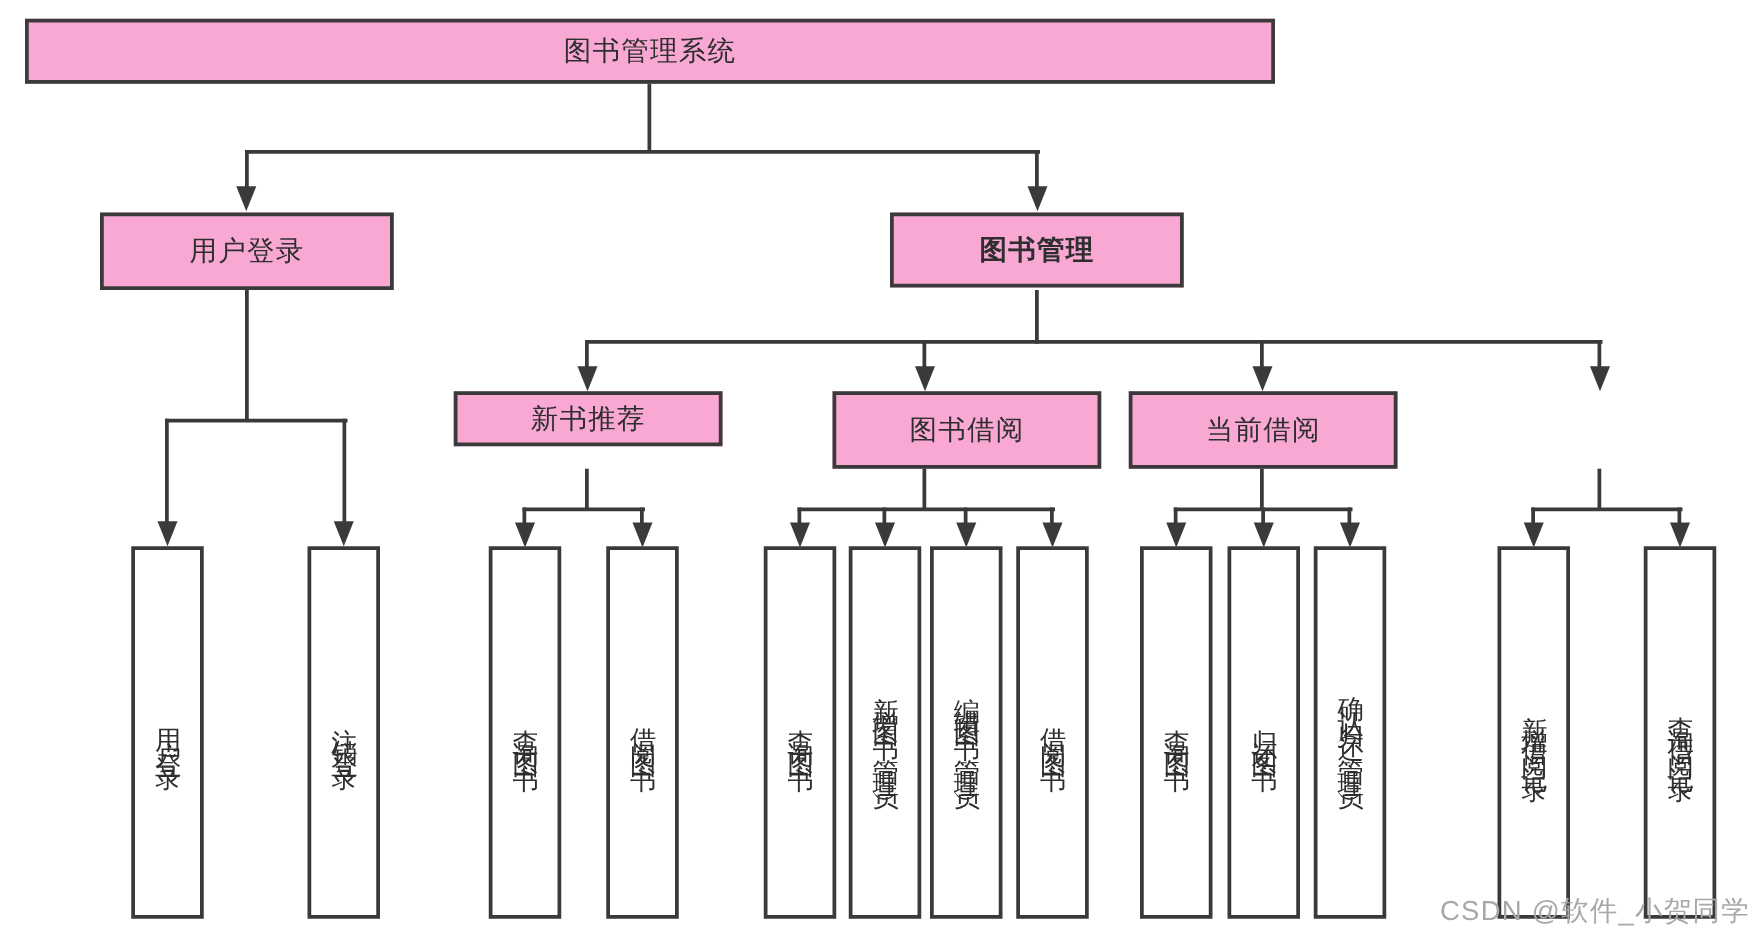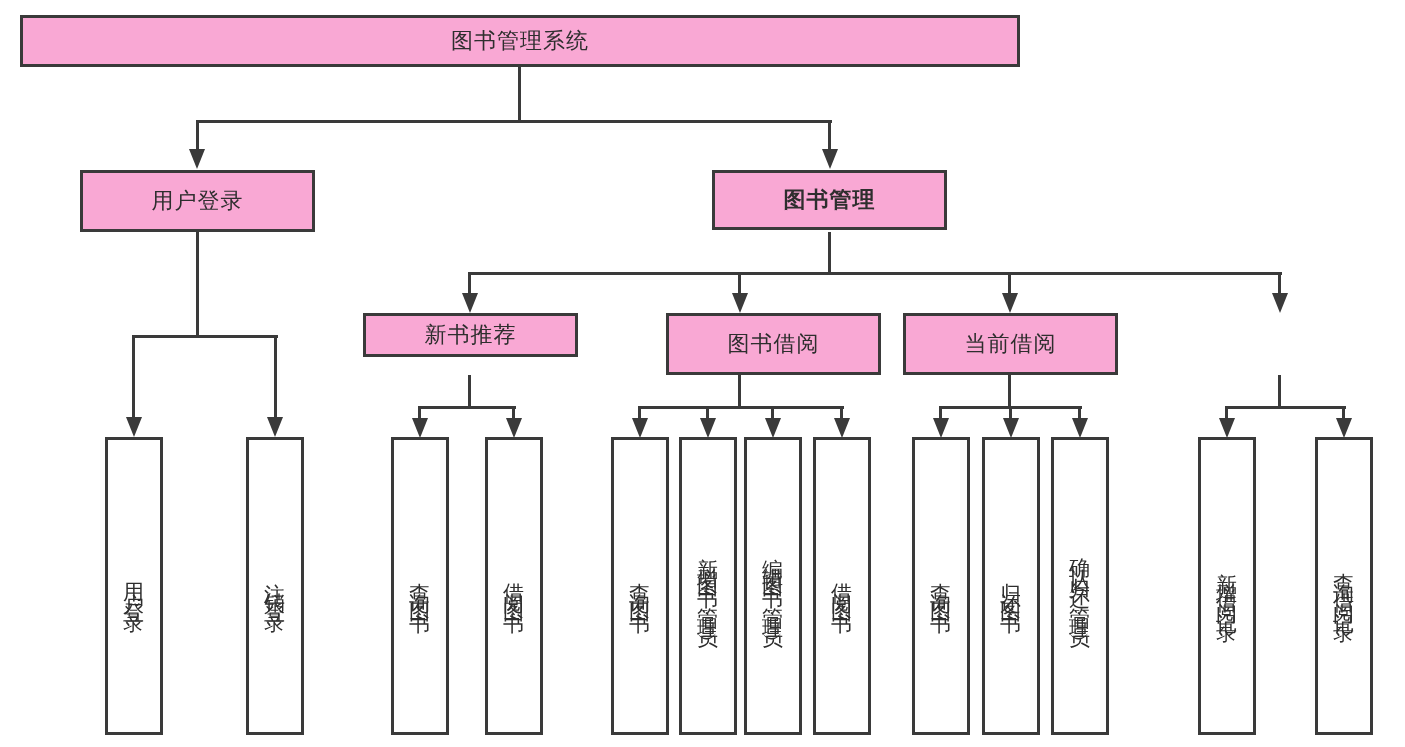--- a/index.html
+++ b/index.html
@@ -171,14 +171,15 @@
     <span>确认归还（管理员）</span>
   </div>
 
   <div class="leaf" style="left:1198px;">
     <span>新增借阅记录</span>
   </div>
   <div class="leaf" style="left:1315px;">
     <span>查询借阅记录</span>
   </div>
 
+  <div class="watermark">CSDN @软件_小贺同学</div>
 
 </div>
 
 </body></html>

